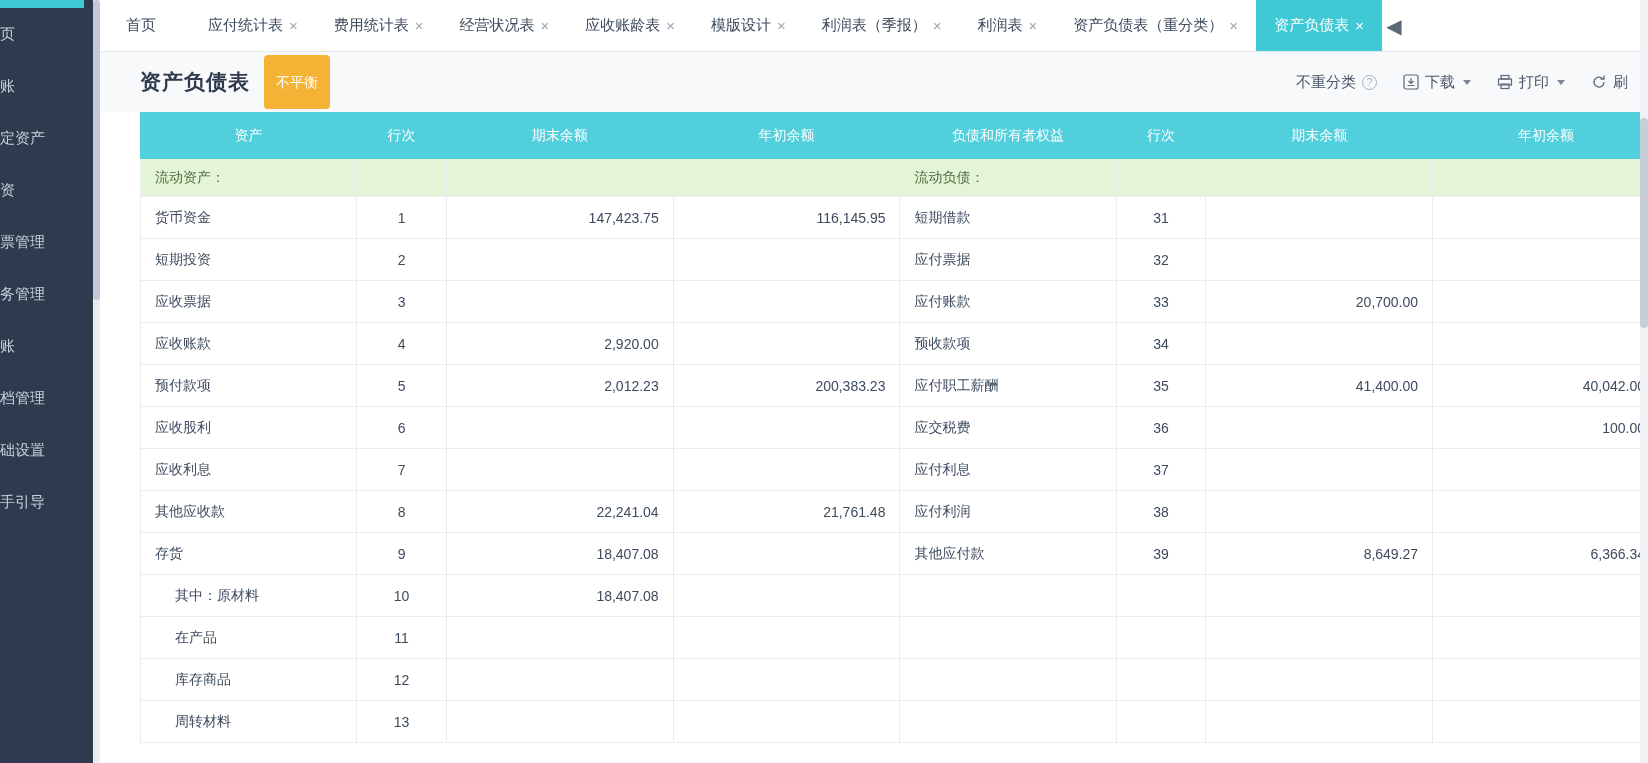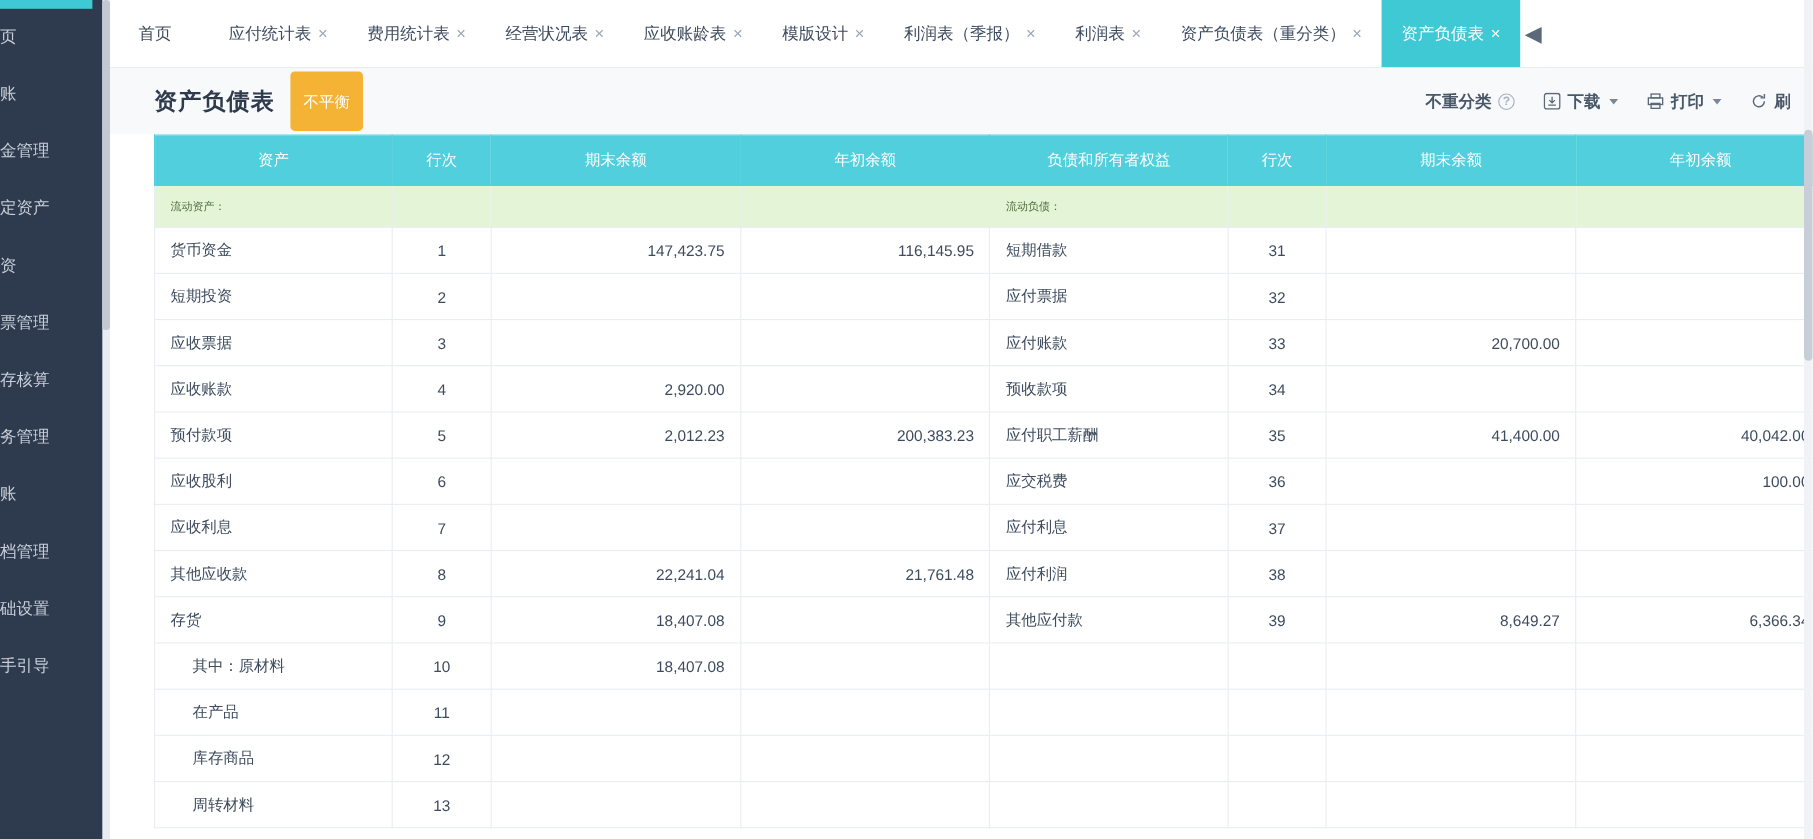--- a/index.html
+++ b/index.html
@@ -60,21 +60,21 @@
   
   .main {
     flex: 1;
     position: relative;
     background: #ffffff;
     overflow: hidden;
   }
 
   
   .tabbar {
-    height: 62px;
+    height: 52px;
     background: #ffffff;
     display: flex;
     align-items: stretch;
     border-bottom: 1px solid #e6eaee;
     position: relative;
   }
   .tab {
     display: flex;
     align-items: center;
     padding: 0 18px;
@@ -139,21 +139,20 @@
     padding-right: 4px;
   }
   .tb-btn {
     display: flex;
     align-items: center;
     gap: 6px;
     font-size: 15px;
     color: #4a5768;
     white-space: nowrap;
     cursor: pointer;
-    font-weight: bold;
   }
   .tb-ico {
     display: inline-block;
     width: 16px; height: 16px;
     position: relative;
   }
   .caret {
     width: 0; height: 0;
     border-left: 4px solid transparent;
     border-right: 4px solid transparent;
@@ -200,21 +199,21 @@
     padding: 0 14px;
   }
   .c-name { text-align: left; }
   .c-no { text-align: center; }
   .c-num { text-align: right; }
   .sub1 { padding-left: 34px !important; }
   tr.section td {
     background: #e4f5d7;
     color: #4f6b3b;
     height: 38px;
-    font-size: 10px;
+    font-size: 14px;
   }
   
   col.w-name { width: 205px; }
   col.w-no   { width: 85px; }
   col.w-amt  { width: 215px; }
 
   .vscroll {
     position: absolute;
     right: 0; top: 0;
     width: 8px; height: 763px;
@@ -231,25 +230,23 @@
 </head>
 <body>
 
 <div id="app">
 
   <div class="sidebar">
     <div class="sidebar-top"></div>
     <div id="side-items">
         <div class="side-item"><span>页</span></div>
         <div class="side-item"><span>账</span></div>
-        <div class="side-item"><span>金管理</span></div>
         <div class="side-item"><span>定资产</span></div>
         <div class="side-item"><span>资</span></div>
         <div class="side-item"><span>票管理</span></div>
-        <div class="side-item"><span>存核算</span></div>
         <div class="side-item"><span>务管理</span></div>
         <div class="side-item"><span>账</span></div>
         <div class="side-item"><span>档管理</span></div>
         <div class="side-item"><span>础设置</span></div>
         <div class="side-item"><span>手引导</span></div>
       </div>
     <div class="side-scrollbar">
       <div class="thumb"></div>
     </div>
   </div>

